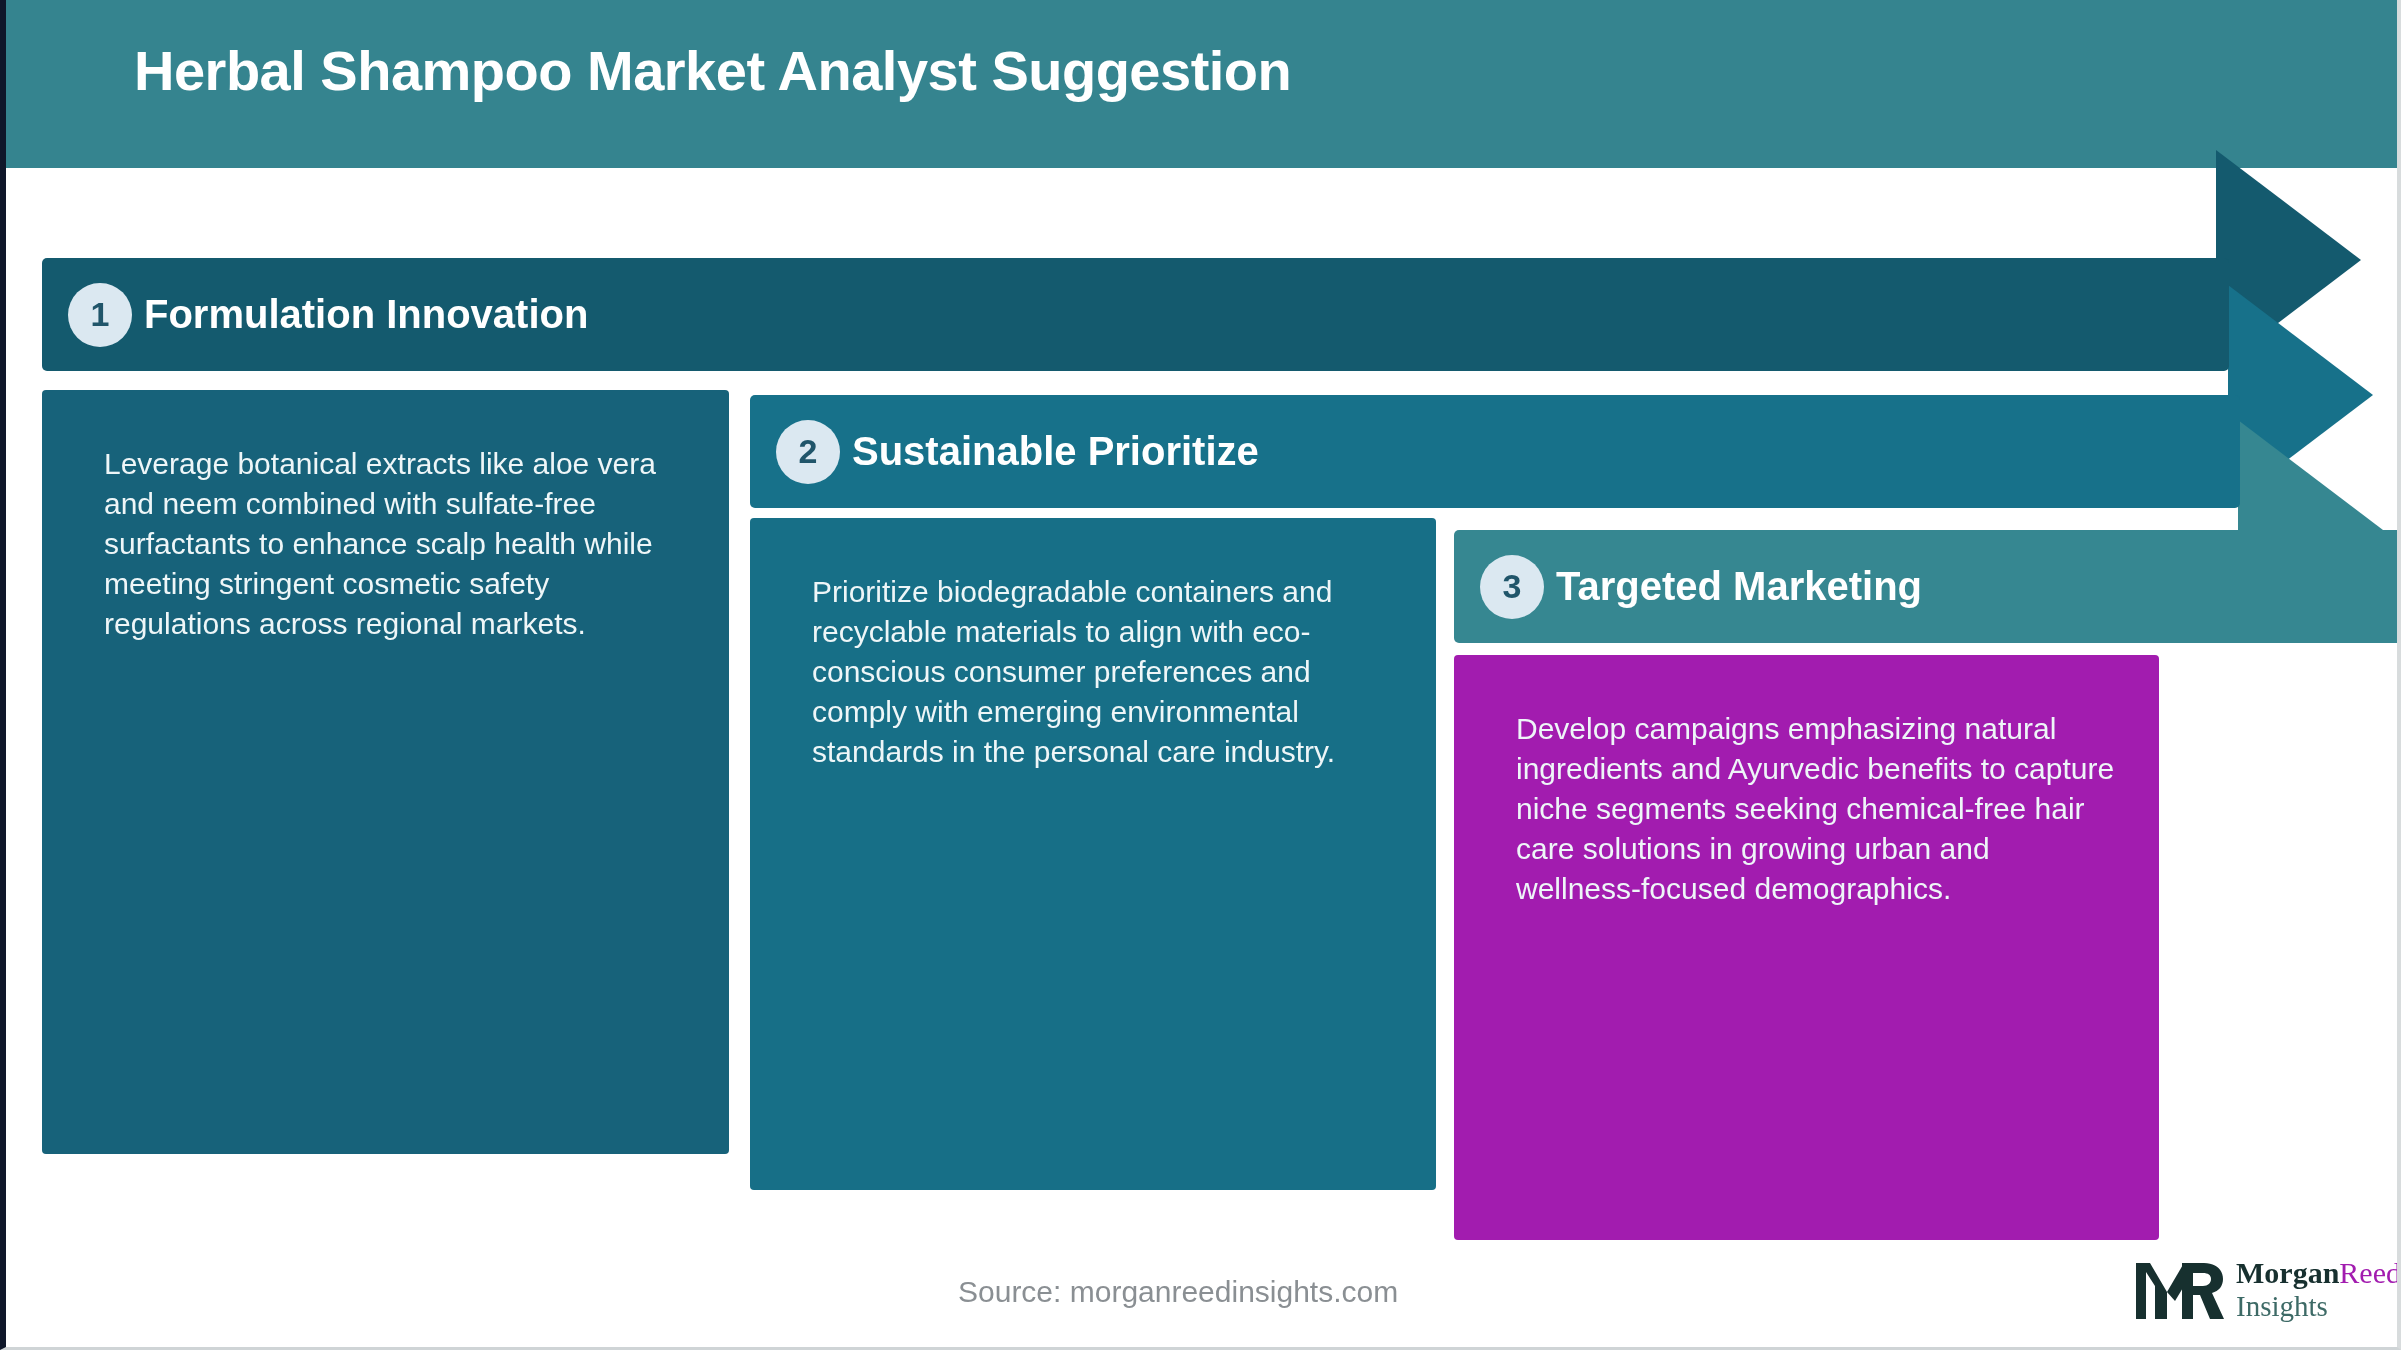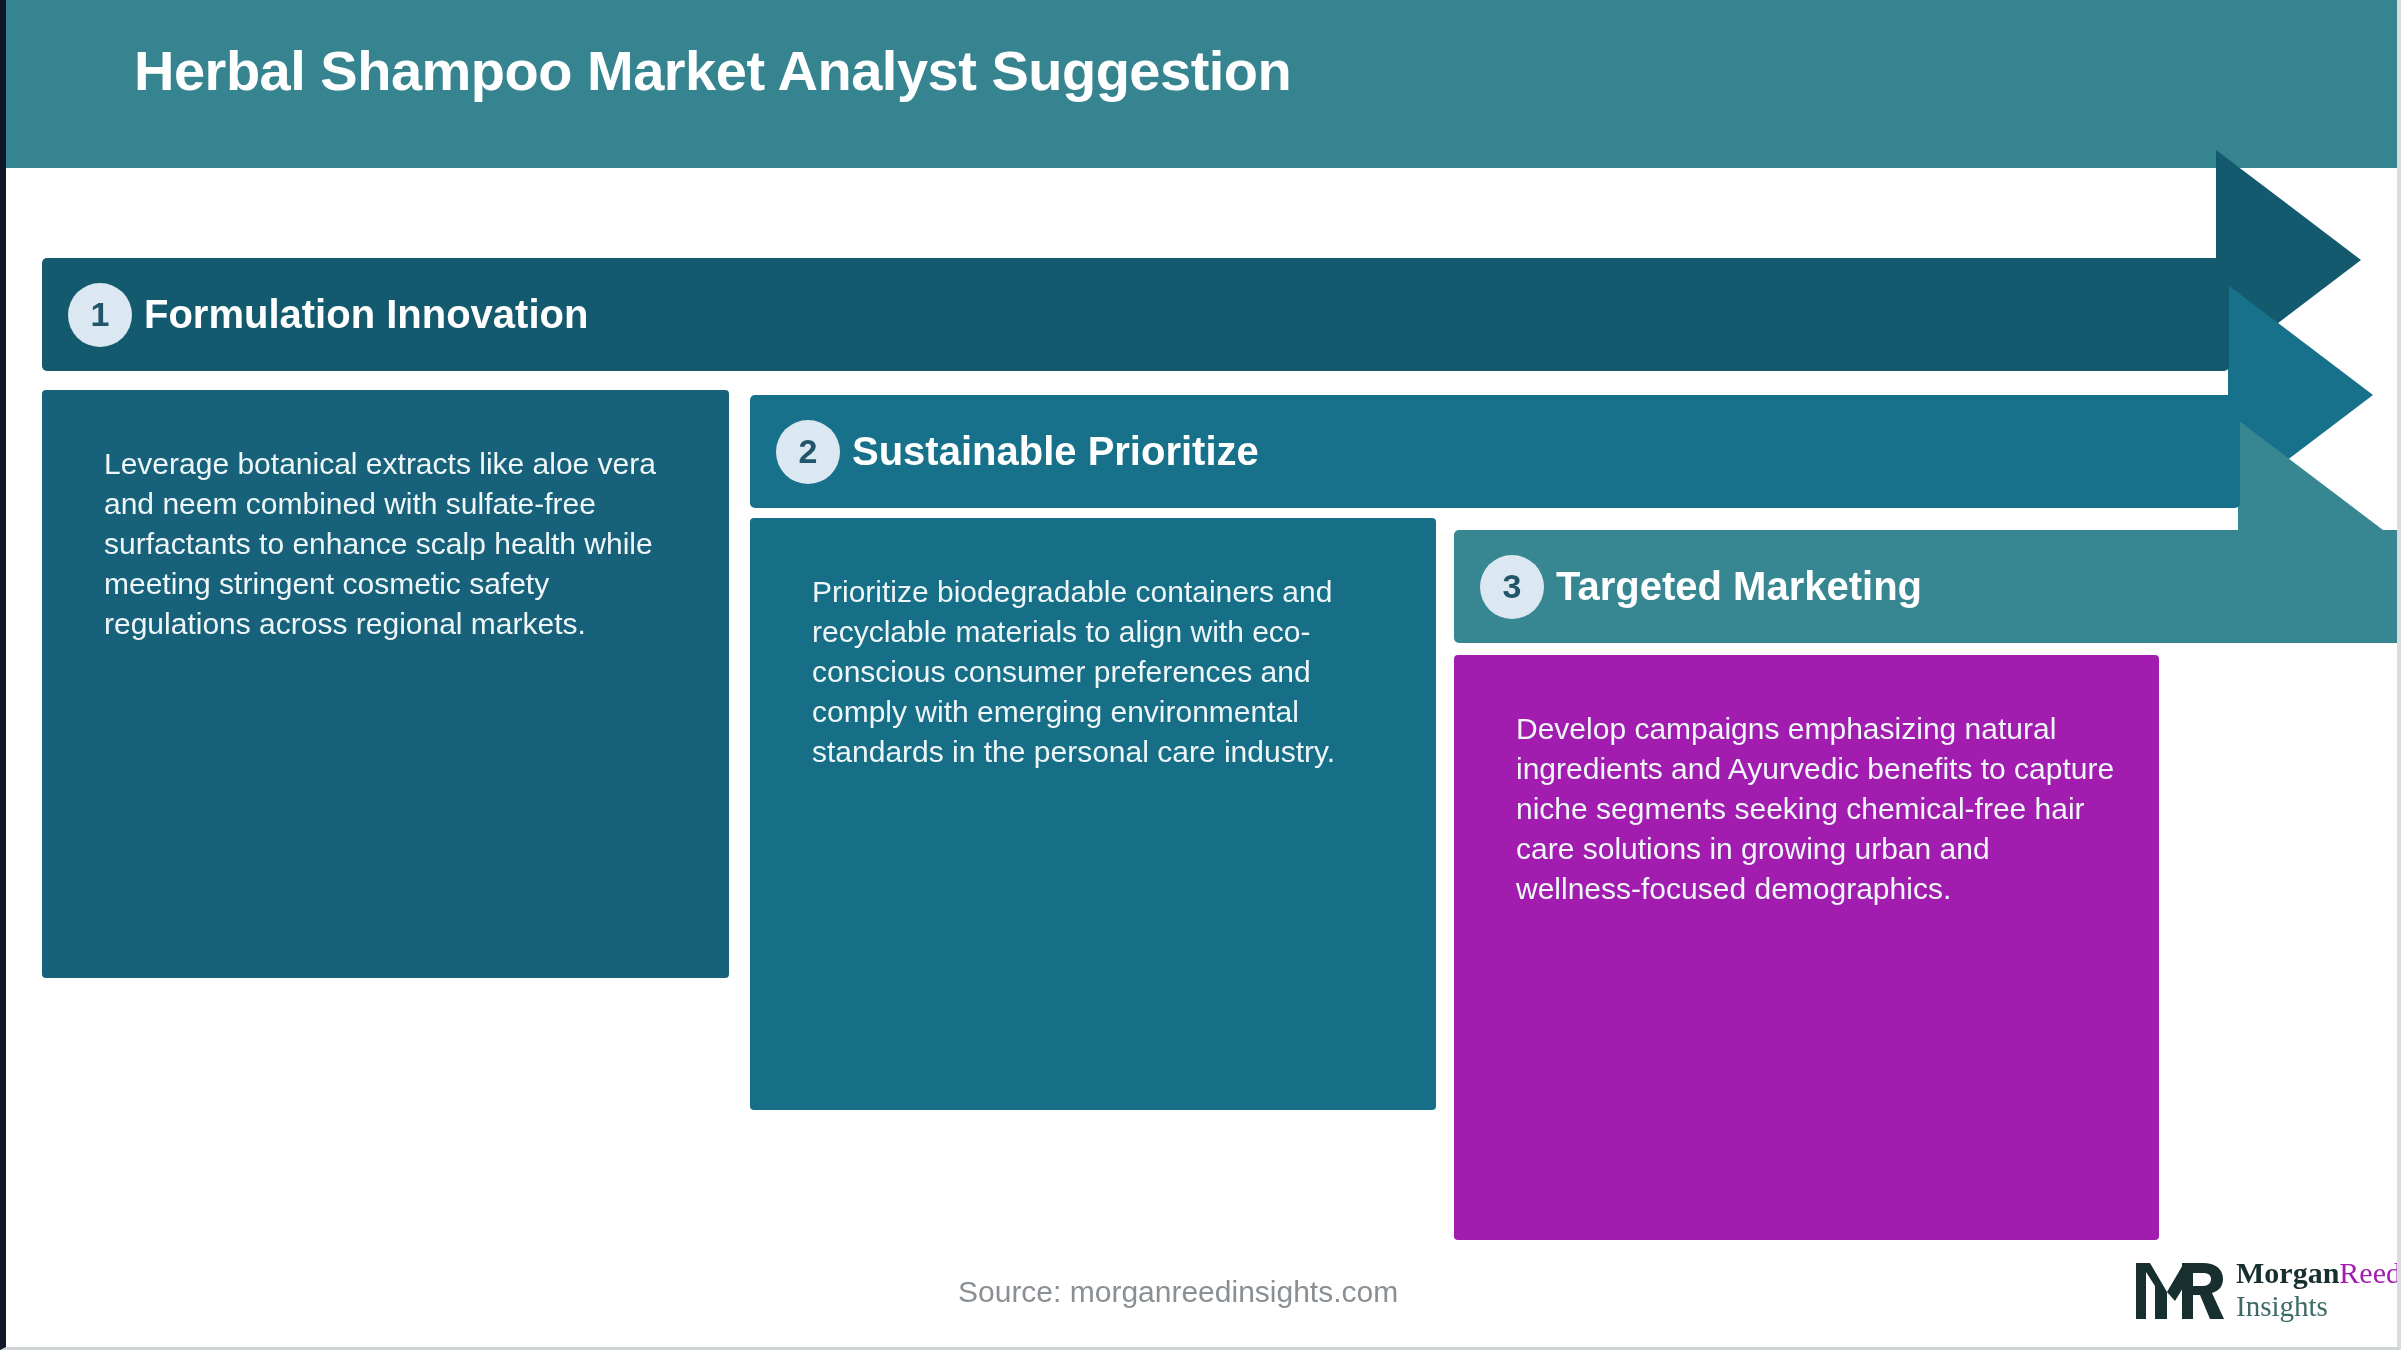--- a/index.html
+++ b/index.html
@@ -74,32 +74,32 @@
     padding:54px 40px 24px 62px;
     color:#eef6f8;
     font-size:30px;
     line-height:40px;
     z-index:2;
   }
 
   
   #step-1{left:36px;top:258px;width:2187px;}
   #step-1 .step-bar{width:2187px;background:#145a6e;}
-  #step-1 .step-body{top:132px;width:687px;height:588px;background:#17627a;}
+  #step-1 .step-body{top:132px;width:687px;height:764px;background:#17627a;}
   #arrow-1{
     left:2210px;top:150px;
     border-width:110px 0 110px 145px;
     border-left-color:#145a6e;
     z-index:1;
   }
 
   
   #step-2{left:744px;top:395px;width:1490px;}
   #step-2 .step-bar{width:1490px;background:#17718a;}
-  #step-2 .step-body{top:123px;width:686px;height:592px;background:#176f87;}
+  #step-2 .step-body{top:123px;width:686px;height:672px;background:#176f87;}
   #arrow-2{
     left:2222px;top:285px;
     border-width:110px 0 110px 145px;
     border-left-color:#17718a;
     z-index:1;
   }
 
   
   #step-3{left:1448px;top:530px;width:1245px;}
   #step-3 .step-bar{width:1245px;background:#368791;}

